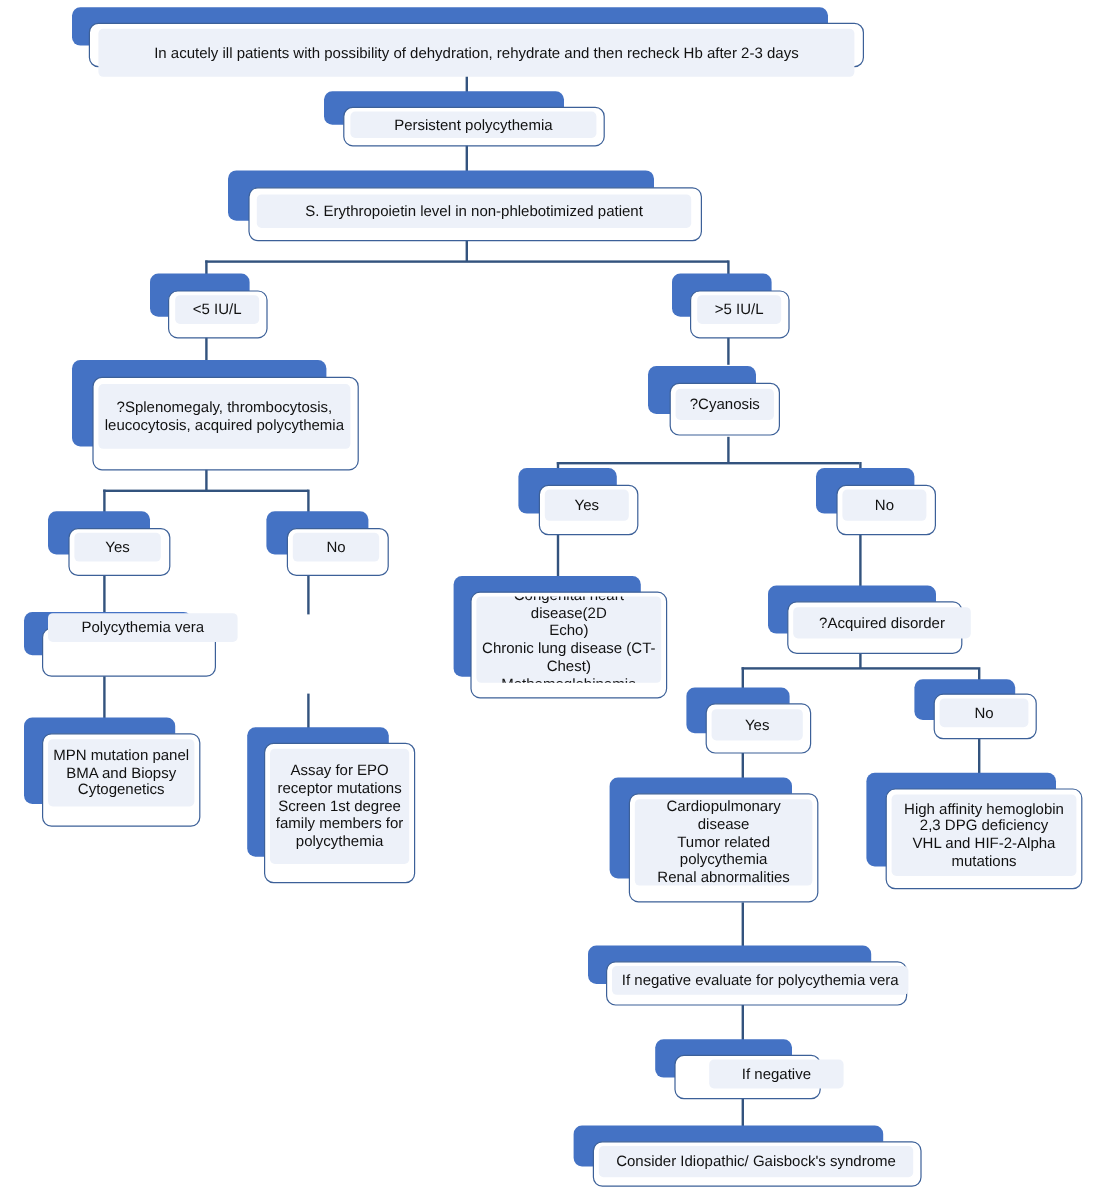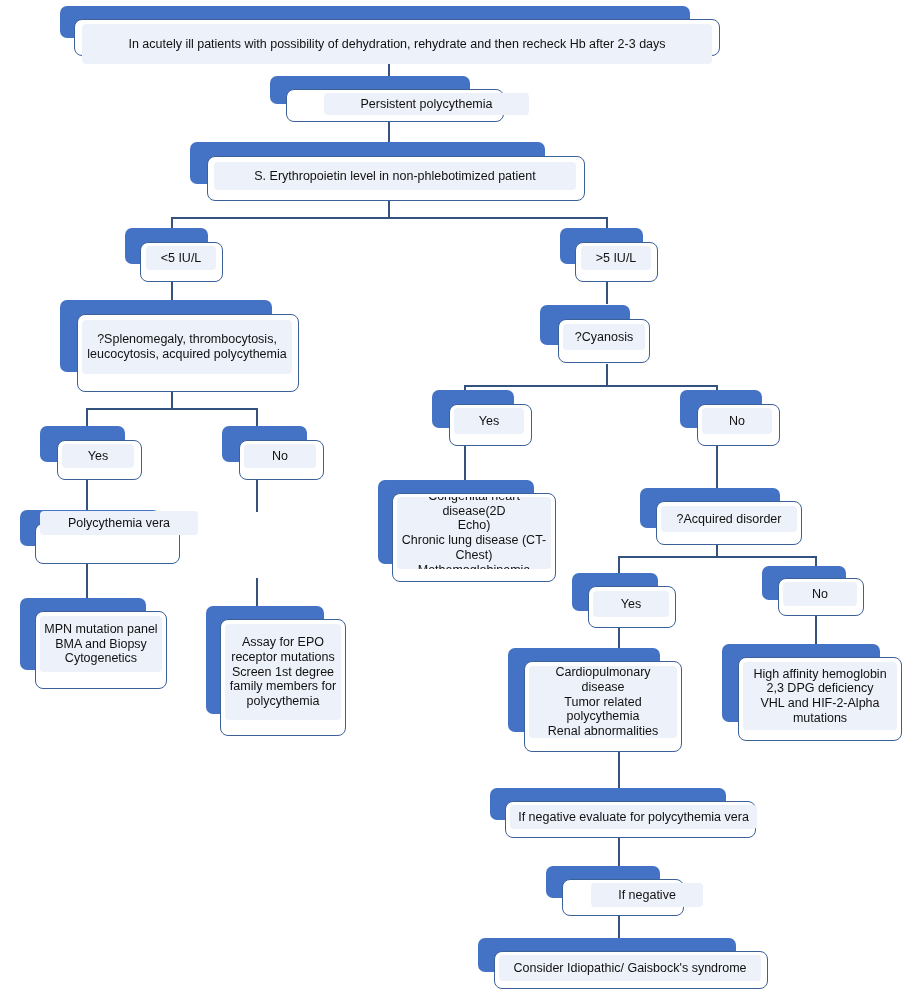--- a/index.html
+++ b/index.html
@@ -117,21 +117,21 @@
 
   <div class="node fs-md" style="left:60px; top:6px; width:660px; height:48px;">
     <div class="slab" style="width:630px; height:32px;"></div>
     <div class="card" style="left:14px; top:13px; width:646px; height:37px;"></div>
     <div class="panel" style="left:22px; top:18px; width:630px; height:40px;">In acutely ill patients with possibility of dehydration, rehydrate and then recheck Hb after 2-3 days</div>
   </div>
 
   <div class="node fs-md" style="left:270px; top:76px; width:235px; height:44px;">
     <div class="slab" style="width:200px; height:28px;"></div>
     <div class="card" style="left:16px; top:13px; width:218px; height:33px;"></div>
-    <div class="panel" style="left:22px; top:17px; width:205px; height:22px;margin-left:32px;">Persistent polycythemia</div>
+    <div class="panel" style="left:22px; top:17px; width:205px; height:22px;">Persistent polycythemia</div>
   </div>
 
   <div class="node fs-md" style="left:190px; top:142px; width:395px; height:56px;">
     <div class="slab" style="width:355px; height:42px;"></div>
     <div class="card" style="left:17px; top:14px; width:378px; height:45px;"></div>
     <div class="panel" style="left:24px; top:20px; width:362px; height:28px;">S. Erythropoietin level in non-phlebotimized patient</div>
   </div>
 
   <div class="node fs-md" style="left:125px; top:228px; width:100px; height:52px;">
     <div class="slab" style="width:83px; height:36px;"></div>
@@ -195,21 +195,21 @@
     <div class="panel" style="left:19px; top:17px; width:154px; height:72px;">Congenital heart disease(2D
 Echo)
 Chronic lung disease (CT-
 Chest)
 Methemoglobinemia</div>
   </div>
 
   <div class="node fs-md" style="left:640px; top:488px; width:162px; height:56px;">
     <div class="slab" style="width:140px; height:40px;"></div>
     <div class="card" style="left:16px; top:13px; width:146px; height:44px;"></div>
-    <div class="panel" style="left:21px; top:18px; width:136px; height:26px;">?Acquired disorder</div>
+    <div class="panel" style="left:21px; top:18px; width:148px; height:26px;">?Acquired disorder</div>
   </div>
 
   <div class="node fs-md" style="left:20px; top:598px; width:148px; height:92px;">
     <div class="slab" style="width:126px; height:72px;"></div>
     <div class="card" style="left:15px; top:13px; width:132px; height:78px;"></div>
     <div class="panel" style="left:20px; top:18px; width:122px; height:56px;">MPN mutation panel
 BMA and Biopsy
 Cytogenetics</div>
   </div>
 

